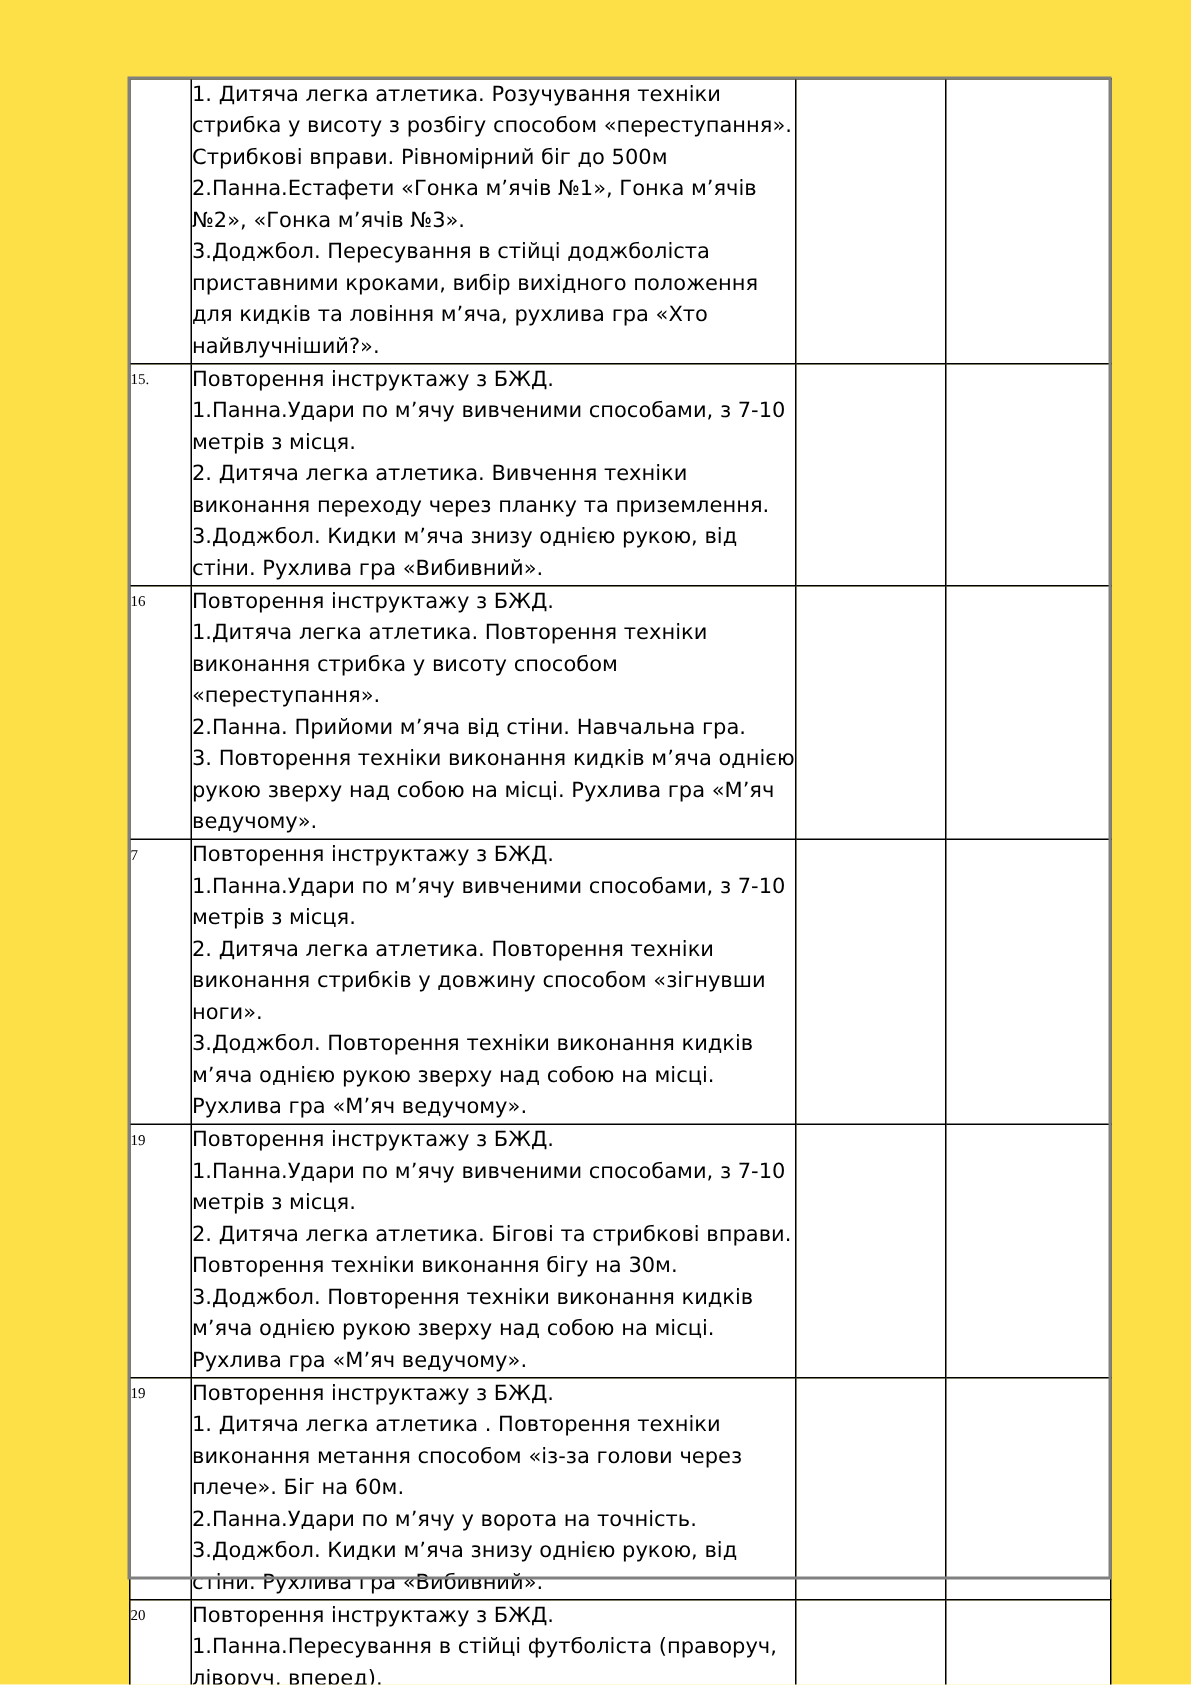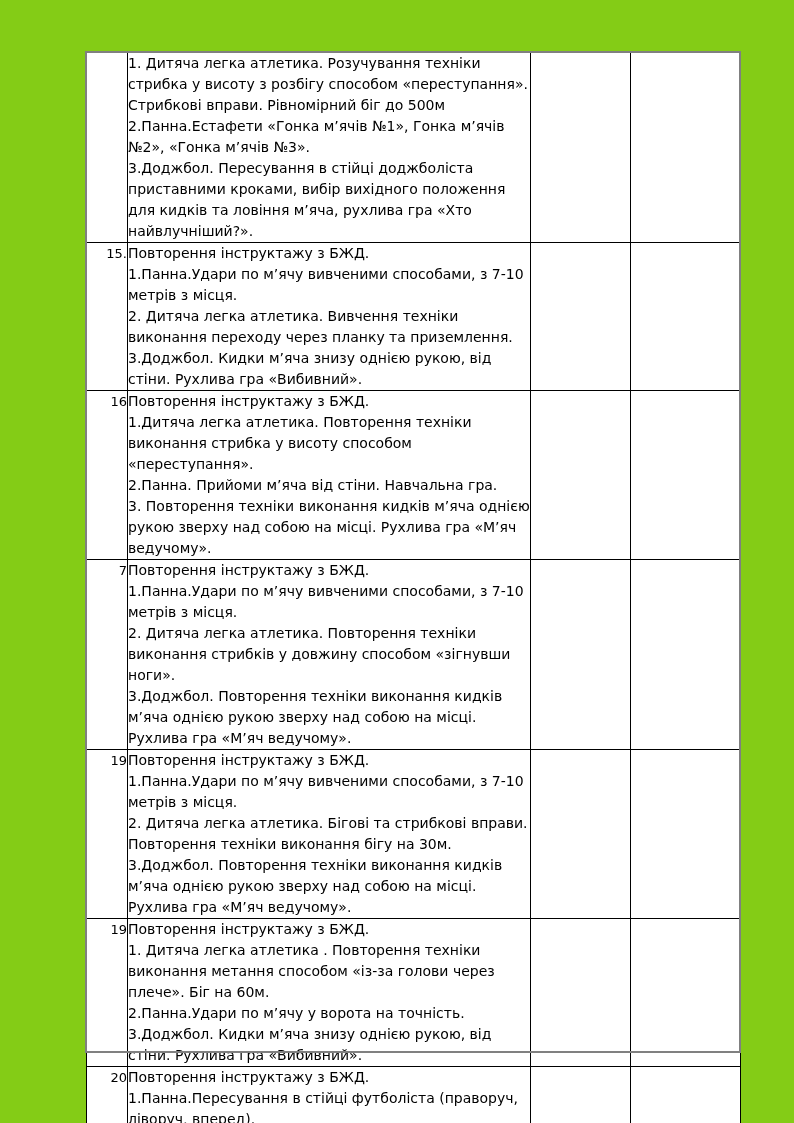--- a/index.html
+++ b/index.html
@@ -15,21 +15,21 @@
     position: relative;
     overflow: hidden;
   }
 
   .page {
     position: absolute;
     left: 0;
     top: 0;
     width: 794px;
     height: 1123px;
-    background: #84cc16;
+    background: #fde047;
   }
 
   .lesson-table {
     position: absolute;
     left: 86px;
     top: 52px;
     width: 654px;
     border-collapse: collapse;
     table-layout: fixed;
   }
@@ -56,23 +56,24 @@
     pointer-events: none;
   }
 
   .col-num   { width: 41px; }
   .col-body  { width: 403px; }
   .col-c     { width: 100px; }
   .col-d     { width: 110px; }
 
   .cell-pad-num {
     padding: 4px 6px 4px 8px;
-    font-size: 13px;
+    font-size: 10px;
     line-height: 21px;
-    text-align: right;
+    text-align: left;
+    font-family: Liberation Serif, serif;
   }
 
   .cell-pad-body {
     padding: 4px 6px 4px 7px;
     font-size: 14px;
     line-height: 21px;
     text-align: left;
     white-space: pre-line;
     word-wrap: break-word;
   }

